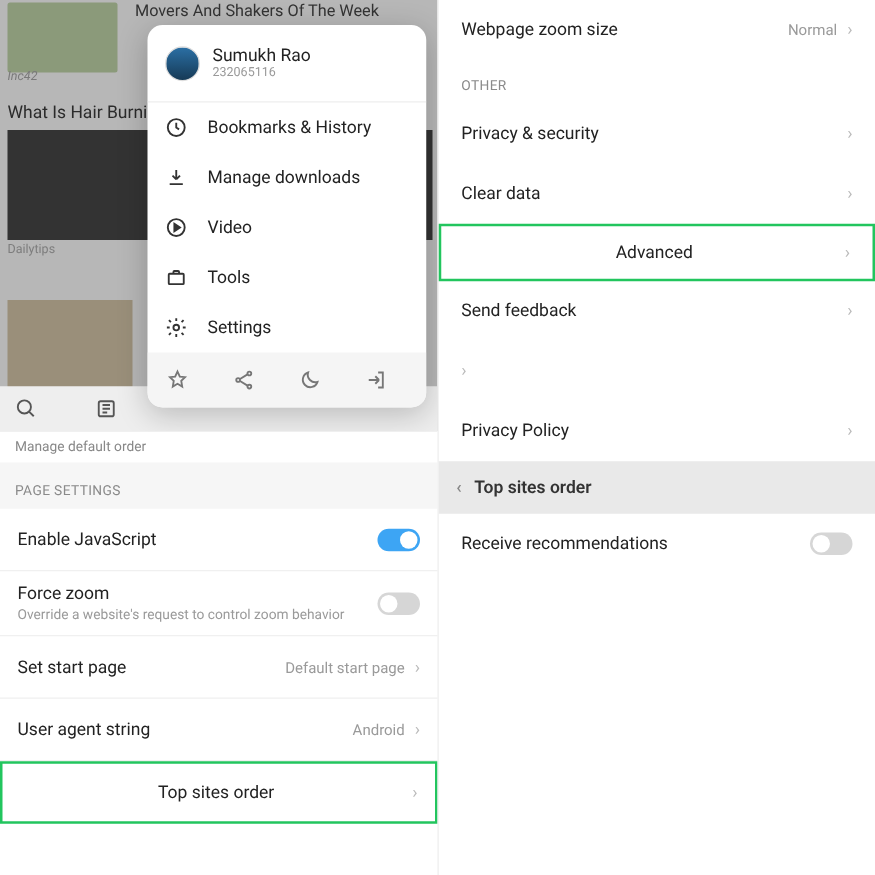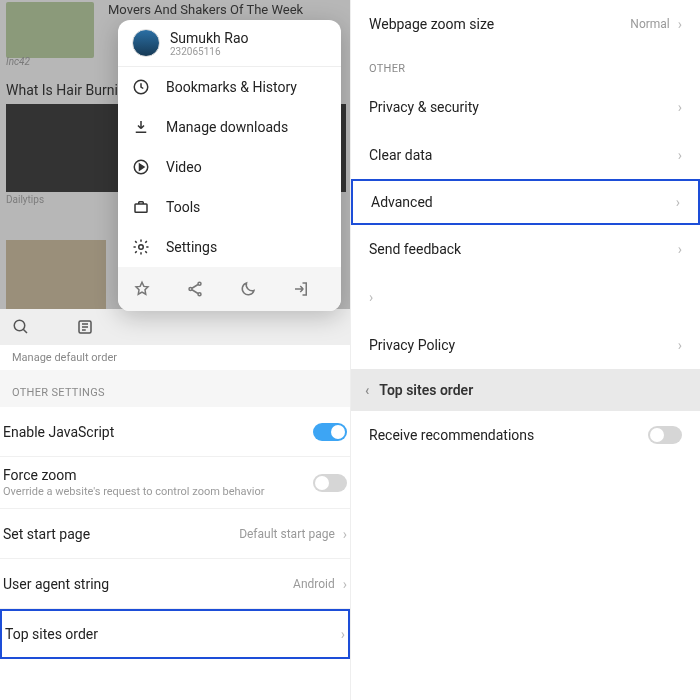--- a/index.html
+++ b/index.html
@@ -14,40 +14,40 @@
 .card2{position:absolute;left:6px;top:82px;right:6px;}
 .card2-title{font-size:14px;color:#2b2b2b;margin-bottom:6px;}
 .card2-img{width:340px;height:88px;display:flex;background:#333;}
 .card3{position:absolute;left:6px;top:240px;right:6px;}
 .card3-img{width:100px;height:70px;background:#9a8f7a;}
 .srcline{font-size:10px;color:#7d7d7d;margin-top:2px;}
 .bottom-nav{position:absolute;bottom:0;left:0;right:0;height:36px;background:#eee;display:flex;align-items:center;padding:0 12px;gap:30px;}
 
 .popup{position:absolute;left:118px;top:20px;width:223px;background:#fff;border-radius:12px;box-shadow:0 6px 24px rgba(0,0,0,.22);overflow:hidden;}
 .prow{display:flex;align-items:center;height:40px;padding:0 14px;font-size:14px;color:#222;}
-.prow.head{height:47px;border-bottom:1px solid #eee;}
+.prow.head{height:62px;border-bottom:1px solid #eee;}
 .avatar{width:28px;height:28px;border-radius:50%;background:linear-gradient(#2b6fa4,#163a56);margin-right:10px;flex-shrink:0;border:1px solid #ddd;}
 .pname{font-size:14px;color:#222;}
 .pid{font-size:10px;color:#999;}
 .picon{width:18px;height:18px;margin-right:16px;color:#444;flex-shrink:0;}
 .pfoot{height:44px;background:#f5f5f5;display:flex;align-items:center;justify-content:space-around;padding:0 6px;}
 
 .settings{background:#fff;}
 .restore{font-size:11px;color:#888;padding:6px 12px;}
 .sec-h{font-size:11px;color:#8a8a8a;padding:16px 12px 8px;letter-spacing:.3px;background:#f6f6f6;}
-.srow{display:flex;align-items:center;min-height:50px;padding:10px 3px;border-bottom:1px solid #f0f0f0;font-size:14px;color:#222;}
+.srow{display:flex;align-items:center;min-height:50px;padding:10px 14px;border-bottom:1px solid #f0f0f0;font-size:14px;color:#222;}
 .srow .label{flex:1;}
 .srow .sub{font-size:11px;color:#9a9a9a;margin-top:2px;}
 .srow .val{font-size:12px;color:#9a9a9a;margin-right:8px;}
 .chev{color:#bbb;font-size:14px;}
 .toggle{width:34px;height:18px;border-radius:10px;background:#d6d6d6;position:relative;}
 .toggle.on{background:#3da5f4;}
 .toggle::after{content:"";position:absolute;width:14px;height:14px;border-radius:50%;background:#fff;top:2px;left:2px;}
 .toggle.on::after{left:18px;}
-.redbox{border:2px solid #1d4ed8;}
+.redbox{border:2px solid #22c55e;text-align:center;}
 
 
 .rcol{border-left:1px solid #eee;}
 .rrow{display:flex;align-items:center;height:48px;padding:0 18px;font-size:14px;color:#222;}
 .rval{font-size:12px;color:#9a9a9a;margin-right:8px;}
 .rh{font-size:11px;color:#8a8a8a;padding:14px 18px 8px;letter-spacing:.3px;}
 .statusbar{height:28px;background:#e9e9e9;display:flex;align-items:center;padding:0 14px;font-size:12px;color:#444;}
 .statusbar .sp{flex:1;}
 .appbar{height:42px;background:#e9e9e9;display:flex;align-items:center;padding:0 14px;font-size:14px;font-weight:600;color:#333;}
 .appbar .back{color:#888;margin-right:10px;}
@@ -141,21 +141,21 @@
             </svg>
           <svg class="picon" viewBox="0 0 24 24" fill="none" stroke="#777" stroke-width="2">
               <path d="M14 4h5v16h-5M4 12h11m0 0-4-4m4 4-4 4"></path>
             </svg>
         </div>
       </div>
     </div>
 
     <div class="settings">
       <div class="restore">Manage default order</div>
-      <div class="sec-h">OTHER SETTINGS</div>
+      <div class="sec-h">PAGE SETTINGS</div>
 
       <div class="srow">
         <div class="label">Enable JavaScript</div>
         <div class="toggle on"></div>
       </div>
 
       <div class="srow">
         <div class="label">
           <div>Force zoom</div>
           <div class="sub">Override a website's request to control zoom behavior</div>

